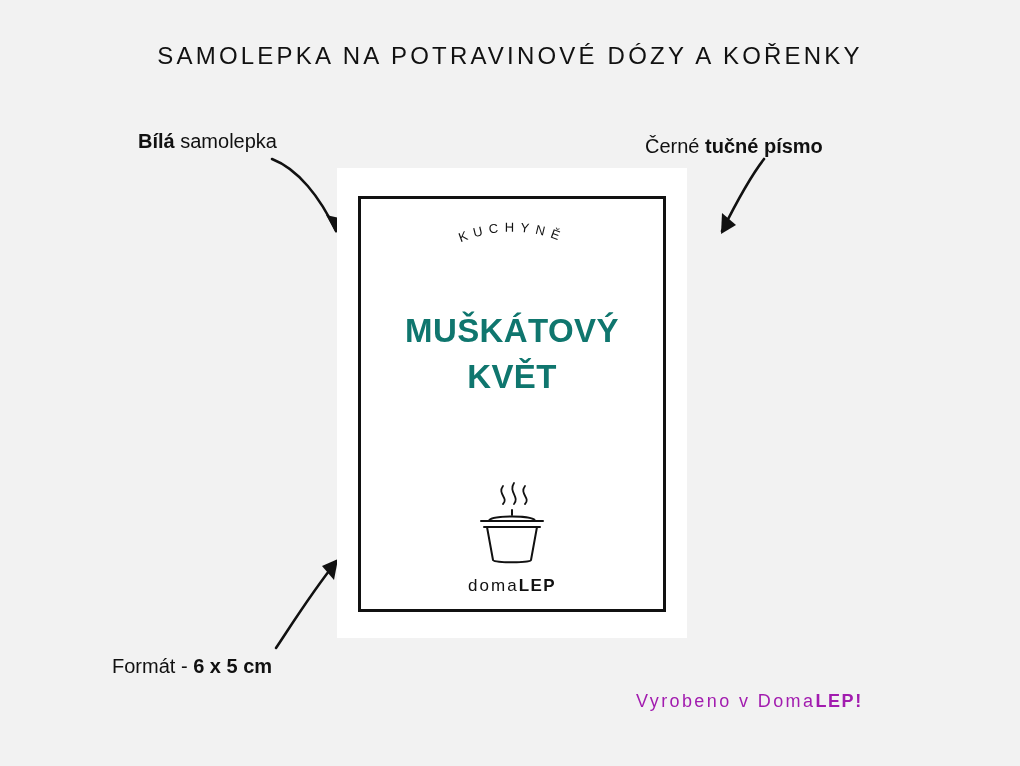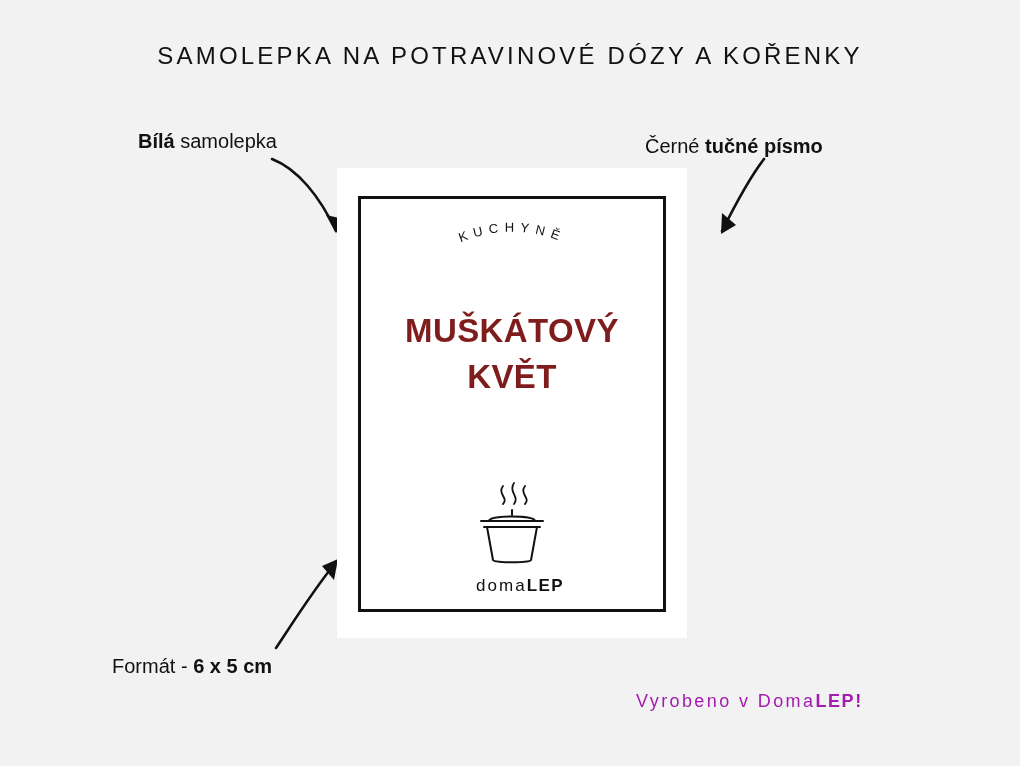--- a/index.html
+++ b/index.html
@@ -114,41 +114,40 @@
   .sticker-name {
     position: absolute;
     top: 308px;
     left: 358px;
     width: 308px;
     text-align: center;
     font-size: 33px;
     font-weight: bold;
     line-height: 1.38;
     letter-spacing: 0.4px;
-    color: #7f1d1d;
+    color: #0f766e;
   }
 
   .sticker-icon {
     position: absolute;
     top: 478px;
     left: 469px;
     width: 86px;
     height: 96px;
   }
 
   .sticker-brand {
     position: absolute;
     top: 576px;
     left: 358px;
     width: 308px;
     text-align: center;
     font-size: 17px;
     letter-spacing: 2px;
     color: #111111;
-    padding-left: 8px;
   }
   .sticker-brand .strong {
     font-weight: bold;
     letter-spacing: 1.4px;
   }
 </style>
 </head>
 <body>
 
 <div class="stage">

